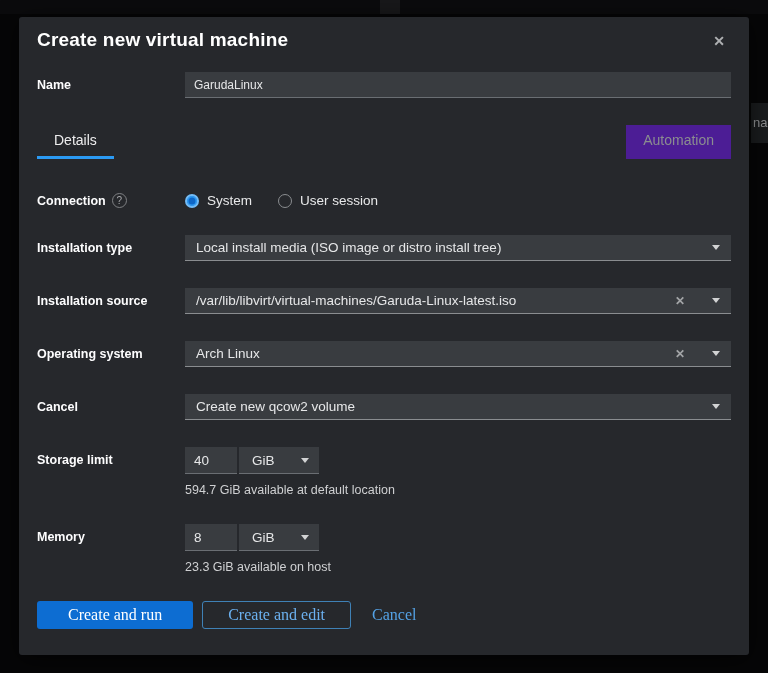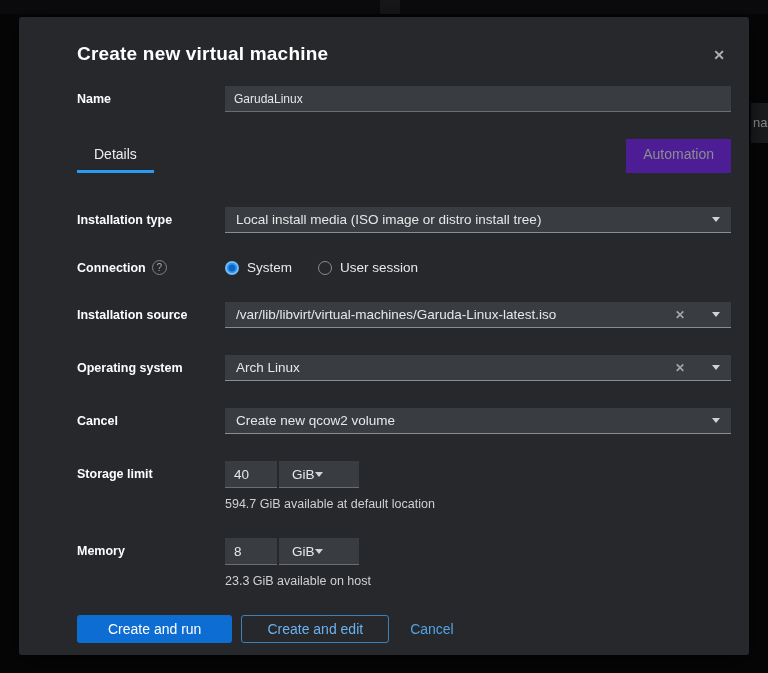--- a/index.html
+++ b/index.html
@@ -26,21 +26,21 @@
     overflow: hidden; white-space: nowrap; padding-left: 2px;
   }
   
   .dialog {
     position: absolute; left: 19px; top: 17px; width: 730px; height: 638px;
     background: #26282c;
     border-radius: 3px;
     box-shadow: 0 4px 24px rgba(0,0,0,.65);
     color: #e8e9ea;
   }
-  .dialog-inner { padding: 26px 18px 0 18px; margin-left: 40px; }
+  .dialog-inner { padding: 12px 18px 0 18px; }
   .dialog-header {
     display: flex; align-items: flex-start; justify-content: space-between;
     margin-bottom: 21px;
   }
   .dialog-title {
     font-size: 19px; font-weight: 700; color: #ffffff; letter-spacing: .2px;
   }
   .close-btn {
     background: none; border: none; color: #aeb0b2; font-size: 14px;
     font-weight: 700; cursor: pointer; padding: 2px 6px; line-height: 1;
@@ -126,34 +126,34 @@
   .number-unit { display: flex; gap: 2px; }
   .number-input {
     width: 52px; height: 27px;
     background: #393c40; border: none; border-bottom: 1px solid #6a6e73;
     color: #e6e7e8; font-size: 13.5px; padding: 0 0 0 9px;
     font-family: "Liberation Sans", sans-serif;
   }
   .unit-select {
     width: 80px; height: 27px; background: #393c40;
     border-bottom: 1px solid #6a6e73;
-    display: flex; align-items: center; 
+    display: flex; align-items: center; justify-content: space-between;
     padding: 0 10px 0 13px; cursor: pointer;
     font-size: 13.5px; color: #e6e7e8;
   }
   .helper-text {
     grid-column: 2; font-size: 12.5px; color: #cfd0d2; margin-top: 9px;
   }
   
   .footer {
     display: flex; align-items: center; gap: 9px; margin-top: 25px;
   }
   .btn {
-    font-family: Liberation Sans, sans-serif;
-    font-size: 14px; border-radius: 3px; cursor: pointer;
+    font-family: Liberation Serif, serif;
+    font-size: 16px; border-radius: 3px; cursor: pointer;
     height: 28px; display: inline-flex; align-items: center;
   }
   .btn-primary {
     background: #0d6dd2; color: #ffffff; border: none; padding: 0 31px;
   }
   .btn-secondary {
     background: transparent; color: #6cb1f0;
     border: 1px solid #3f81b6; padding: 0 25px;
   }
   .btn-link {
@@ -180,41 +180,41 @@
       <div class="form-label">Name</div>
       <input class="text-input" type="text" value="GarudaLinux" style="">
     </div>
 
     <div class="tabs">
       <button class="tab active">Details</button>
       <button class="tab inactive">Automation</button>
     </div>
 
     <div class="form-row">
-      <div class="form-label">Installation type</div>
-      <div class="select-control">
-        <span class="select-value">Local install media (ISO image or distro install tree)</span>
-        <span class="caret"></span>
-      </div>
-    </div>
-
-    <div class="form-row">
       <div class="form-label">
         <span>Connection</span>
         <span class="help-icon">?</span>
       </div>
       <div class="radio-group">
         <span class="radio-option">
           <span class="radio-circle checked"></span>
           <span class="radio-label">System</span>
         </span>
         <span class="radio-option">
           <span class="radio-circle unchecked"></span>
           <span class="radio-label">User session</span>
         </span>
+      </div>
+    </div>
+
+    <div class="form-row">
+      <div class="form-label">Installation type</div>
+      <div class="select-control">
+        <span class="select-value">Local install media (ISO image or distro install tree)</span>
+        <span class="caret"></span>
       </div>
     </div>
 
     <div class="form-row">
       <div class="form-label">Installation source</div>
       <div class="select-control">
         <span class="select-value">/var/lib/libvirt/virtual-machines/Garuda-Linux-latest.iso</span>
         <span class="clear-x">✕</span>
         <span class="caret"></span>
       </div>

